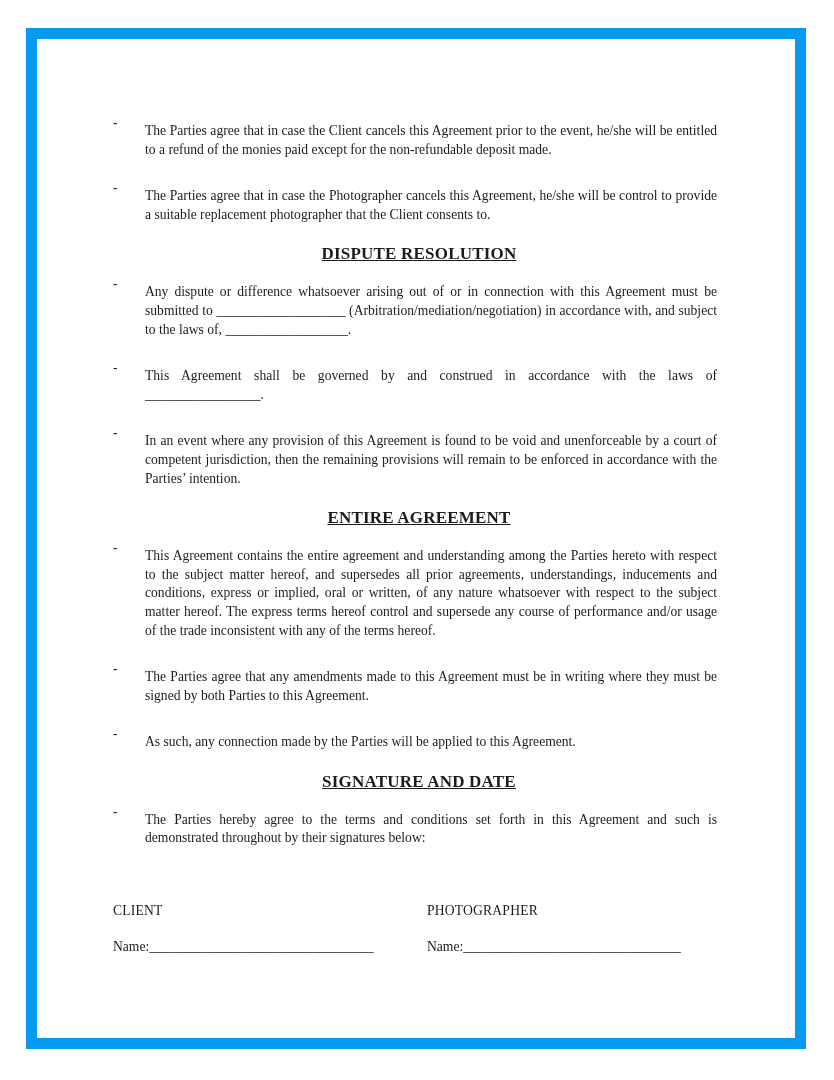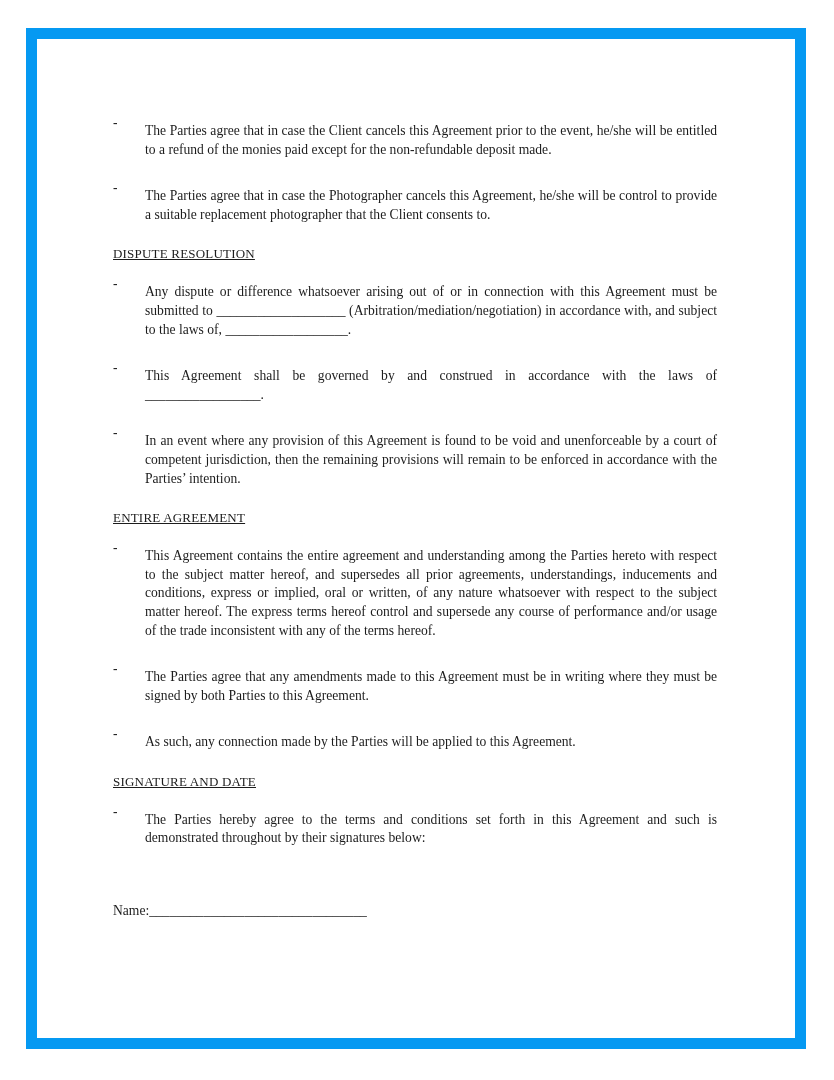--- a/index.html
+++ b/index.html
@@ -32,26 +32,27 @@
   }
   .marker {
     flex: 0 0 24px;
   }
   .btext {
     flex: 1;
     margin: 8px;
     text-align: justify;
   }
   h2.heading {
-    font-size: 13px;
+    font-size: 17px;
     line-height: 19px;
-    font-weight: normal;
+    font-weight: bold;
     text-decoration: underline;
     margin: 0 0 12px 0;
     letter-spacing: 0.2px;
+    text-align: center;
   }
   .sig-grid {
     display: flex;
     margin-top: 46px;
   }
   .sig-col-left  { width: 314px; }
   .sig-col-right { flex: 1; }
   .sig-role {
     margin: 0 0 17px 0;
     letter-spacing: 0.2px;
@@ -110,20 +111,27 @@
     <p class="btext">As such, any connection made by the Parties will be applied to this Agreement.</p>
   </div>
 
   <h2 class="heading">SIGNATURE AND DATE</h2>
   <div class="bullet">
     <span class="marker">-</span>
     <p class="btext">The Parties hereby agree to the terms and conditions set forth in this Agreement and such is demonstrated throughout by their signatures below:</p>
   </div>
 
   <div class="sig-grid">
+    <div class="sig-col-left">
+      <div class="sig-role">CLIENT</div>
+      <div class="sig-name">
+        <span>Name:</span><span class="name-line">_________________________________</span>
+      </div>
+    </div>
     <div class="sig-col-right">
+      <div class="sig-role">PHOTOGRAPHER</div>
       <div class="sig-name">
         <span>Name:</span><span class="name-line">________________________________</span>
       </div>
     </div>
   </div>
 
 </div>
 
 </body></html>

